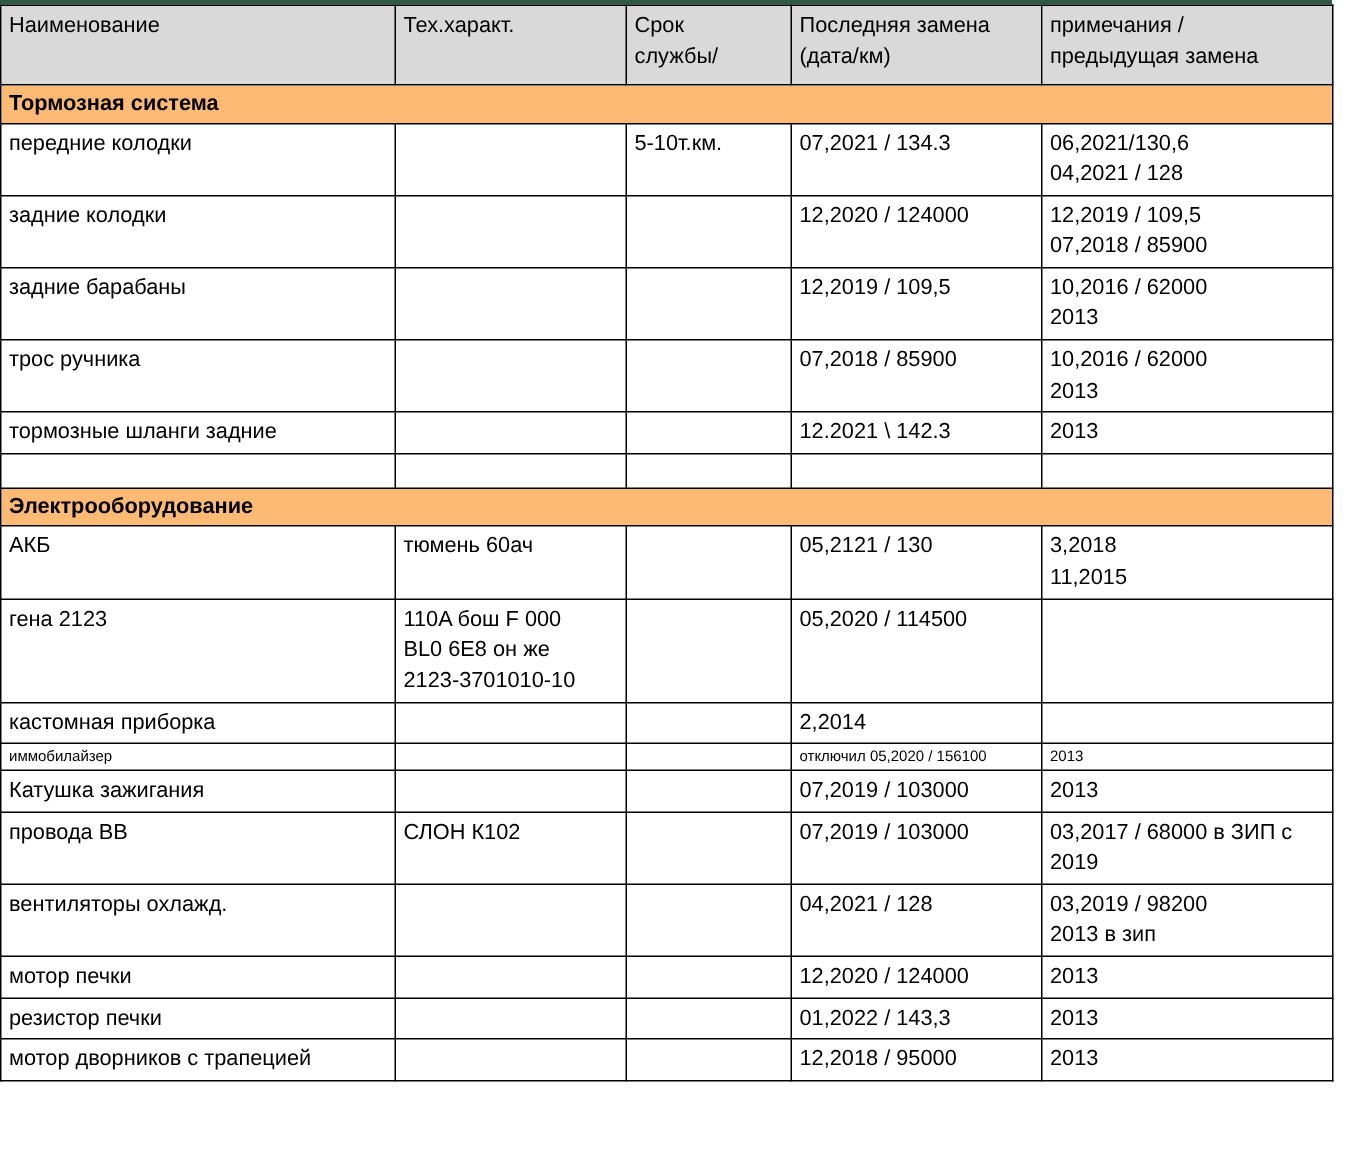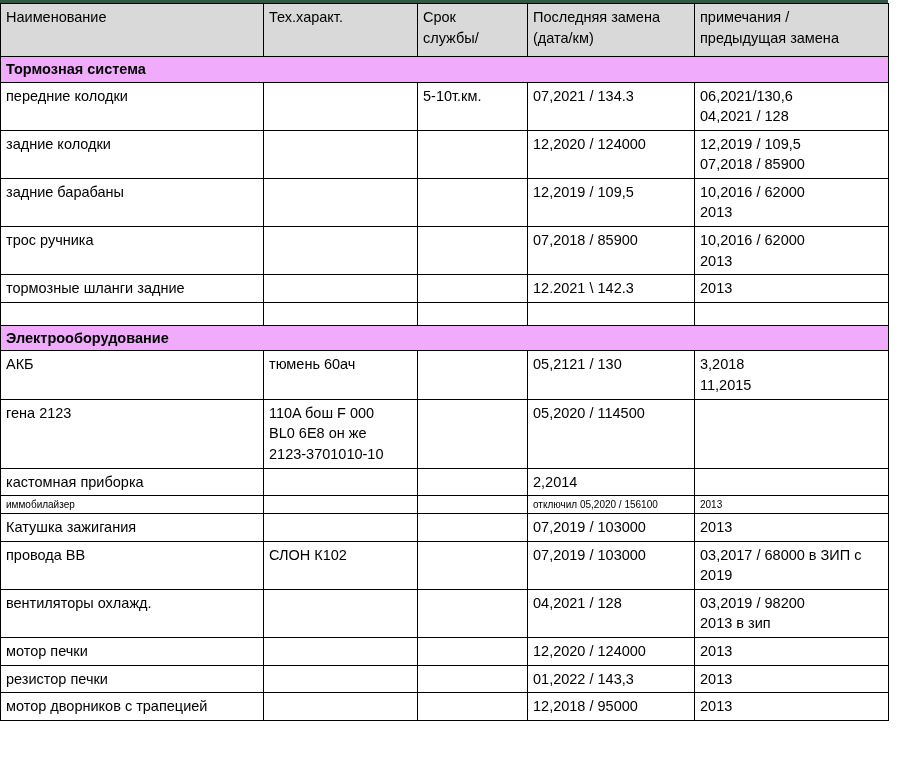--- a/index.html
+++ b/index.html
@@ -55,21 +55,21 @@
   col.c4 { width: 194px; }
 
   thead th {
     background: #d9d9d9;
     font-weight: bold;
     font-size: 14.5px;
     height: 46px;
     vertical-align: top;
   }
   tr.section td {
-    background: #f0abfc;
+    background: #fdba74;
     font-weight: bold;
     font-size: 14.5px;
     height: 17px;
     padding-top: 2px;
     padding-bottom: 2px;
   }
   tr.small td {
     font-size: 10px;
     line-height: 1.3;
     padding-top: 2px;

